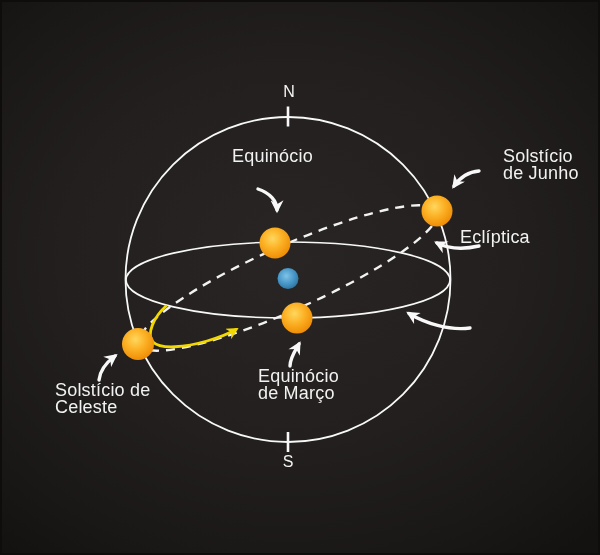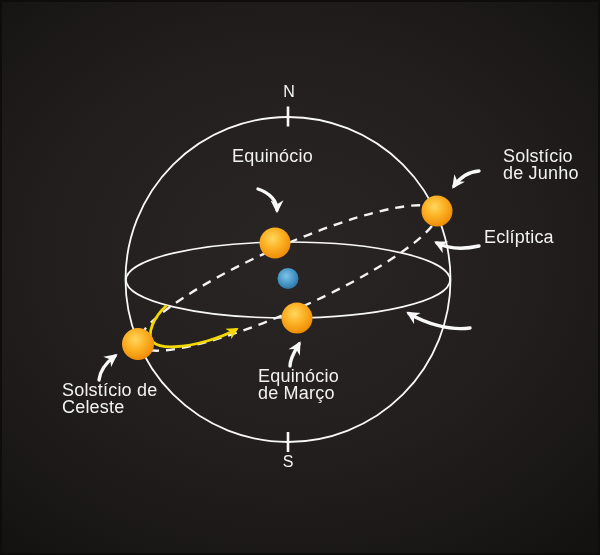--- a/index.html
+++ b/index.html
@@ -75,26 +75,26 @@
 
   <div class="lbl" style="left:232px;top:148px;">
     <div>Equinócio</div>
   </div>
 
   <div class="lbl" style="left:487px;top:148px;margin-left:16px;">
     <div>Solstício</div>
     <div>de Junho</div>
   </div>
 
-  <div class="lbl" style="left:484px;top:229px;">Eclíptica</div>
+  <div class="lbl" style="left:460px;top:229px;">Eclíptica</div>
 
 
   <div class="lbl" style="left:258px;top:368px;">
     <div>Equinócio</div>
     <div>de Março</div>
   </div>
 
-  <div class="lbl" style="left:62px;top:382px;">
+  <div class="lbl" style="left:55px;top:382px;">
     <div>Solstício de</div>
     <div>Celeste</div>
   </div>
 
 </div>
 
 </body></html>

